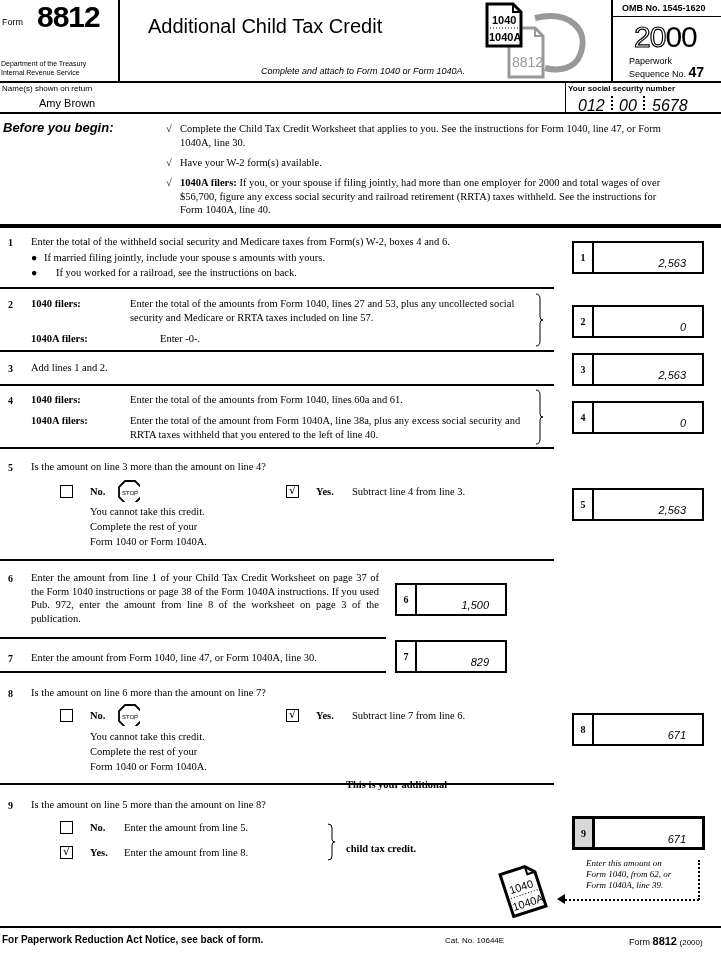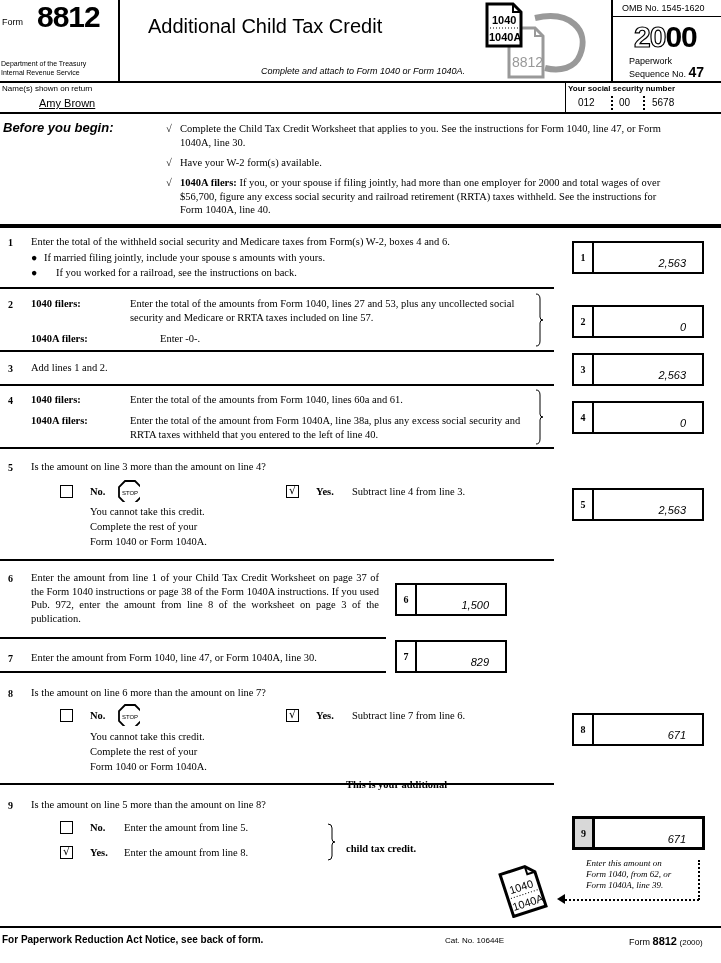--- a/index.html
+++ b/index.html
@@ -8,29 +8,29 @@
   .sans { font-family: "Liberation Sans", sans-serif; }
   .hr { position: absolute; background: #000; }
   .vr { position: absolute; background: #000; }
 
   
   .form-word { font-size: 9px; }
   .form-num { font-size: 30px; font-weight: bold; letter-spacing: -1px; }
   .dept { font-size: 7px; line-height: 9px; }
   .title { font-size: 20px; font-weight: normal; }
   .subtitle { font-size: 9px; font-style: italic; }
-  .omb { font-size: 9px; }
-  .year { font-size: 30px; font-weight: bold; letter-spacing: -1px; }
+  .omb { font-size: 9px; font-weight: bold; }
+  .year { font-size: 30px; font-weight: normal; letter-spacing: -1px; }
   .year .outline { color: #fff; -webkit-text-stroke: 1.2px #000; }
   .attach { font-size: 9px; line-height: 11px; }
   .seq { font-size: 14px; font-weight: bold; }
   .lbl-small { font-size: 8px; }
   .name-val { font-size: 11px; }
   .ssn-head { font-size: 8px; font-weight: bold; }
-  .ssn-val { font-size: 10px; }
+  .ssn-val { font-size: 16px; font-style: italic; }
 
   .byb { font-size: 13px; font-weight: bold; font-style: italic; }
   .txt { font-size: 10.5px; line-height: 13.5px; }
   .bold { font-weight: bold; }
   .lnum { font-size: 10px; font-weight: bold; }
 
   .ansbox { position: absolute; border: 2px solid #000; height: 33px; width: 132px; display: flex; }
   .ansbox .bn { width: 20px; border-right: 2px solid #000; font-size: 10px; font-weight: bold; display: flex; align-items: center; justify-content: center; font-family: "Liberation Serif", serif; }
   .ansbox .bv { flex: 1; text-align: right; padding-right: 16px; padding-top: 14px; font-size: 11px; font-style: italic; font-family: "Liberation Sans", sans-serif; }
   .ansbox.final { border-width: 3px; }
@@ -74,21 +74,21 @@
 <div class="hr" style="left:612px;top:16px;width:109px;height:1px;"></div>
 <div class="abs sans year" style="left:634px;top:20px;"><span class="outline">20</span><span>00</span></div>
 <div class="abs sans attach" style="left:629px;top:56px;">
   <div>Paperwork</div>
   <div><span>Sequence No.</span> <span class="seq">47</span></div>
 </div>
 
 <div class="hr" style="left:0;top:81px;width:721px;height:2px;"></div>
 
 <div class="abs sans lbl-small" style="left:2px;top:84px;">Name(s) shown on return</div>
-<div class="abs sans name-val" style="left:39px;top:97px;text-decoration:underline;">Amy Brown</div>
+<div class="abs sans name-val" style="left:39px;top:97px;">Amy Brown</div>
 <div class="vr" style="left:565px;top:82px;width:1px;height:30px;"></div>
 <div class="abs sans ssn-head" style="left:568px;top:84px;">Your social security number</div>
 <div class="abs sans ssn-val" style="left:578px;top:97px;">012</div>
 <div class="abs" style="left:611px;top:96px;height:14px;border-left:2px dotted #000;"></div>
 <div class="abs sans ssn-val" style="left:619px;top:97px;">00</div>
 <div class="abs" style="left:643px;top:96px;height:14px;border-left:2px dotted #000;"></div>
 <div class="abs sans ssn-val" style="left:652px;top:97px;">5678</div>
 <div class="hr" style="left:0;top:112px;width:721px;height:2px;"></div>
 
 <div class="abs sans byb" style="left:3px;top:120px;">Before you begin:</div>

